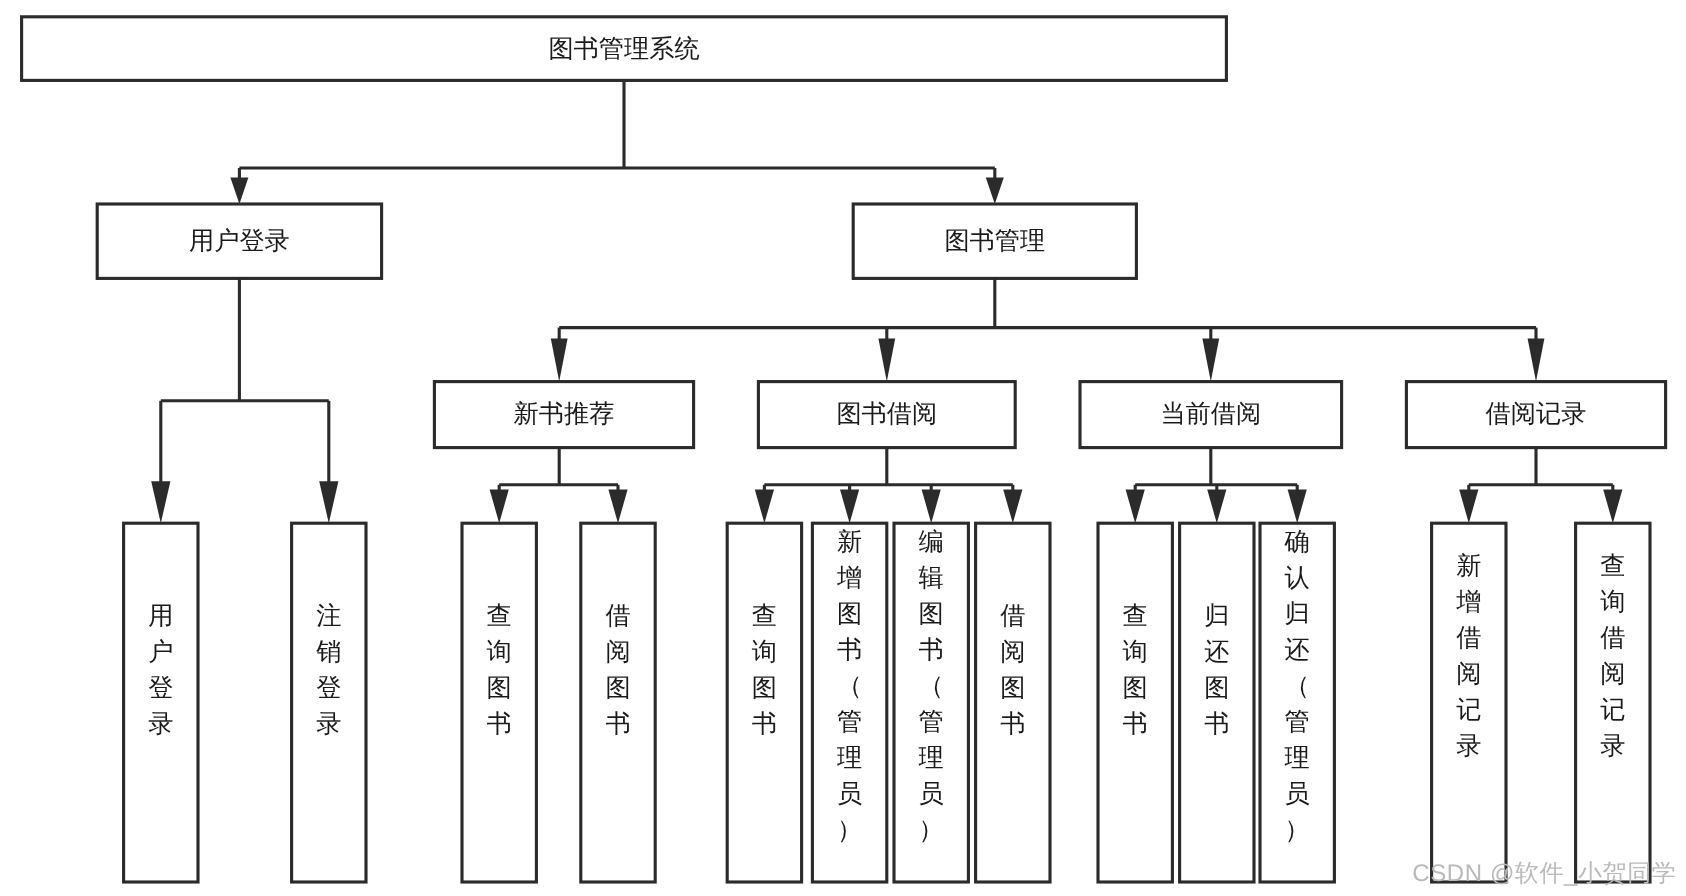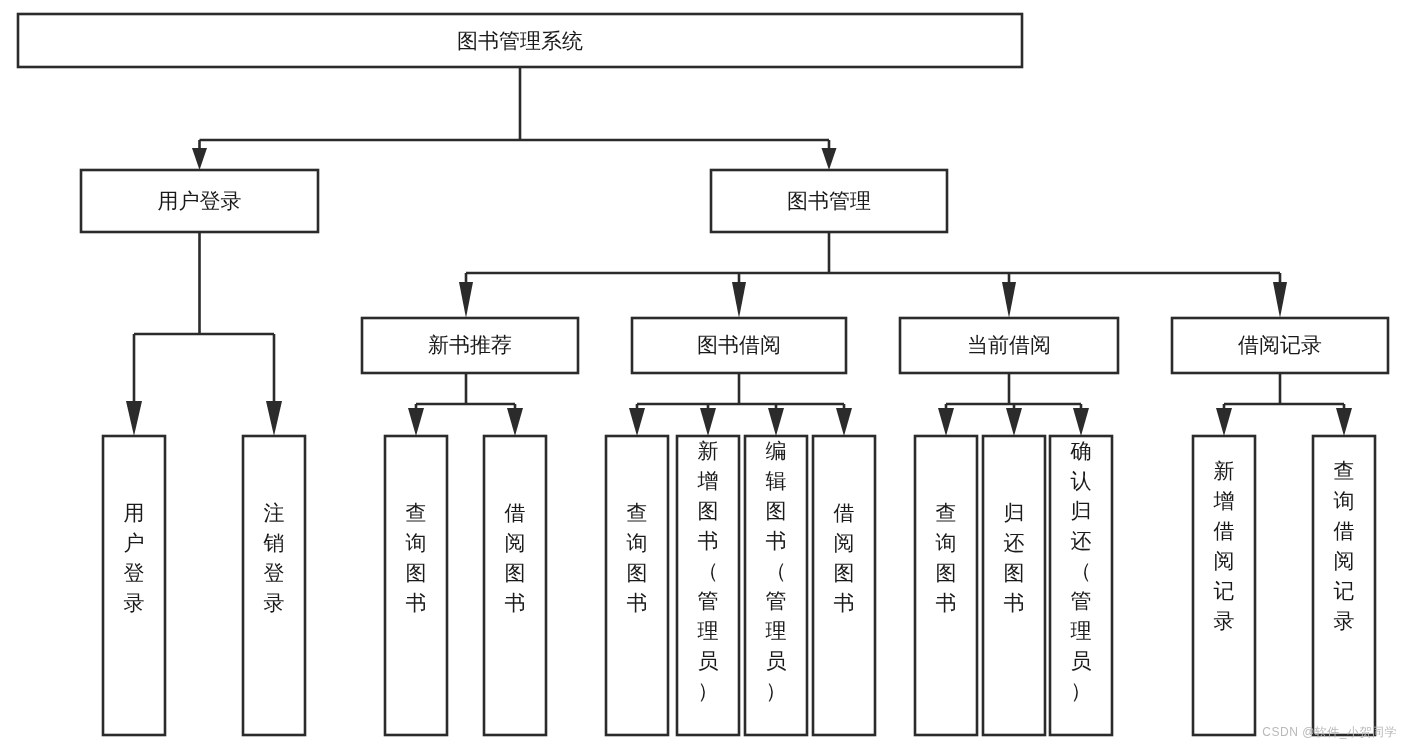--- a/index.html
+++ b/index.html
@@ -53,21 +53,21 @@
     font-family: "Liberation Sans", "DejaVu Sans", sans-serif;
     font-size: 21px;
     fill: #1a1a1a;
     text-anchor: middle;
   }
   .watermark {
     position: absolute;
     right: 8px;
     bottom: 6px;
     font-family: "Liberation Sans", "DejaVu Sans", sans-serif;
-    font-size: 12px;
+    font-size: 20px;
     color: #b9b9b9;
     letter-spacing: 0.5px;
     white-space: nowrap;
     user-select: none;
     margin-left: 48px;
   }
 </style>
 </head>
 <body>
 

